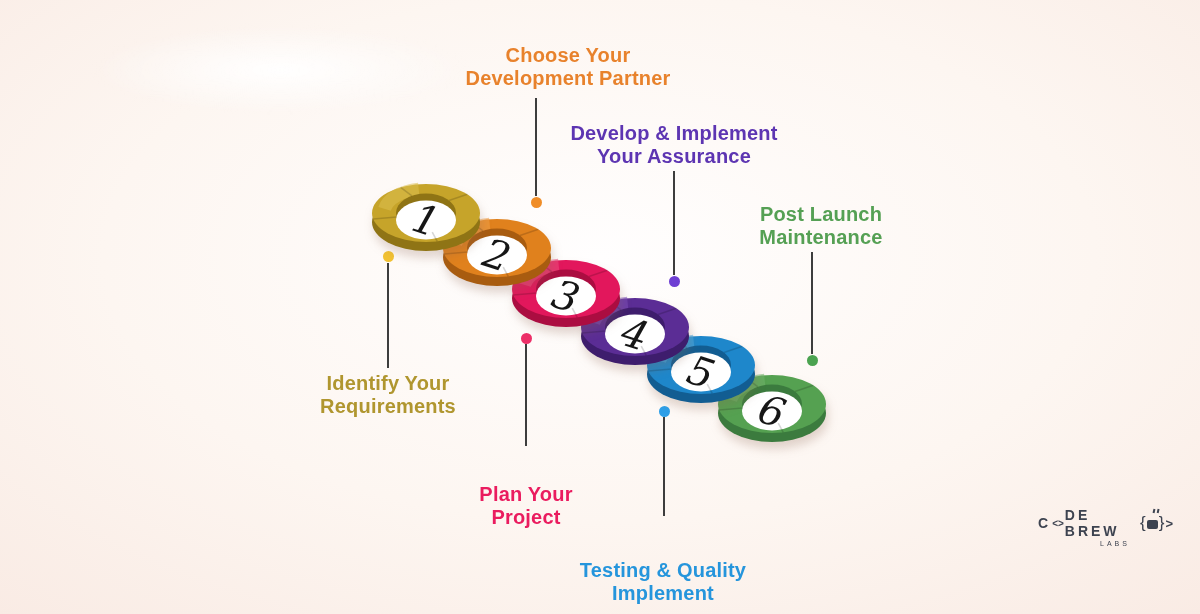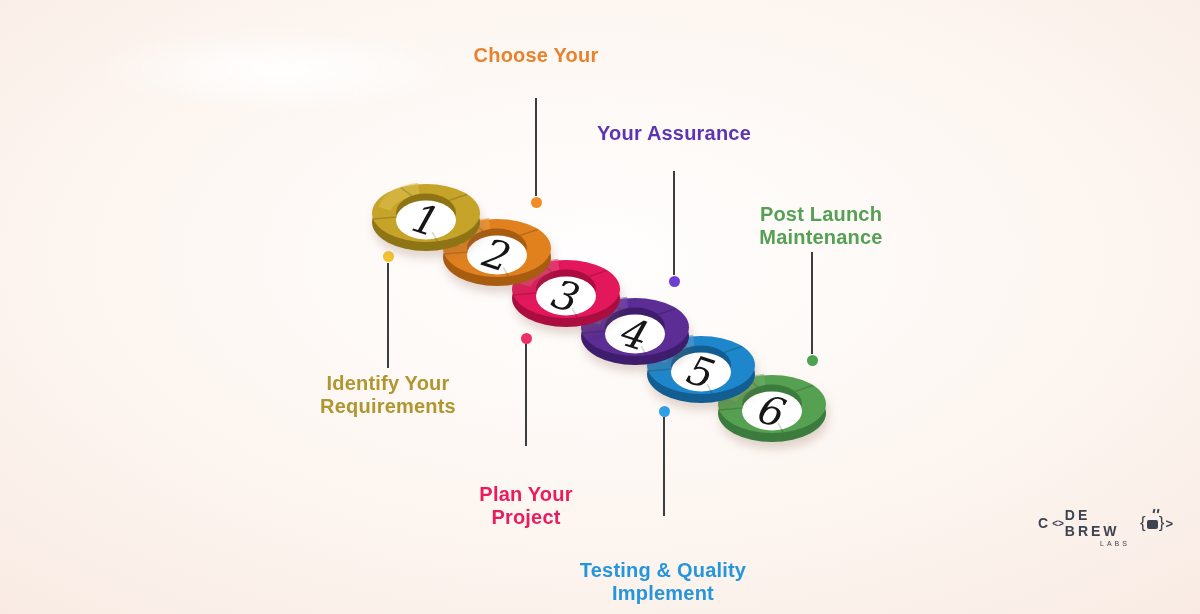--- a/index.html
+++ b/index.html
@@ -71,22 +71,23 @@
         <ellipse cx="65" cy="38" rx="30" ry="19.5" fill="#a85c10"></ellipse>
         <ellipse cx="65" cy="45" rx="30" ry="19.5" fill="#ffffff"></ellipse>
         <line x1="50.915853116423285" y1="20.782521939250923" x2="39.64853560956191" y2="12.394519807091115" stroke="rgba(0,0,0,0.16)" stroke-width="1.6"></line>
         <line x1="87.98133329356934" y1="25.465641611112485" x2="106.36639992842481" y2="19.359159319090363" stroke="rgba(0,0,0,0.16)" stroke-width="1.6"></line>
         <line x1="71.23735072453279" y1="57.073878214309204" x2="76.227231304159" y2="66.36628042128036" stroke="rgba(0,0,0,0.16)" stroke-width="1.6"></line>
         <line x1="35.65557197798583" y1="42.05427797094631" x2="12.180029560374493" y2="44.02943903371502" stroke="rgba(0,0,0,0.16)" stroke-width="1.6"></line>
         <text x="65" y="45" text-anchor="middle" dominant-baseline="central" transform="rotate(18 65 45)" class="ring-number" fill="#161616">2</text>
       </svg>
       <div class="connector" style="left: 535px; top: 98px; height: 98px; background: rgb(61, 61, 61);"></div>
       <div class="dot" style="left: 530.5px; top: 196.5px; background: rgb(240, 141, 40);"></div>
-      <div class="step-label" style="left: 536px; top: 44px; color: rgb(232, 130, 44);">
+      <div class="step-label" style="left: 568px; top: 44px; color: rgb(232, 130, 44);">
         <span style="display: block;">Choose Your</span>
+        <span style="display: block;">Development Partner</span>
       </div>
       <svg viewBox="0 0 130 92" width="130" height="92" class="ring" style="left: 501px; top: 251px; z-index: 28;">
         <ellipse cx="65" cy="47" rx="54" ry="29" fill="#ab0d41"></ellipse>
         <ellipse cx="65" cy="38" rx="54" ry="29" fill="#e2175c"></ellipse>
         <path d="M 23.6 33.8 A 42 24.2 0 0 1 57.7 14.1" stroke="#ef4d80" stroke-width="13" fill="none" opacity="0.55"></path>
         <ellipse cx="65" cy="38" rx="30" ry="19.5" fill="#ab0d41"></ellipse>
         <ellipse cx="65" cy="45" rx="30" ry="19.5" fill="#ffffff"></ellipse>
         <line x1="50.915853116423285" y1="20.782521939250923" x2="39.64853560956191" y2="12.394519807091115" stroke="rgba(0,0,0,0.16)" stroke-width="1.6"></line>
         <line x1="87.98133329356934" y1="25.465641611112485" x2="106.36639992842481" y2="19.359159319090363" stroke="rgba(0,0,0,0.16)" stroke-width="1.6"></line>
         <line x1="71.23735072453279" y1="57.073878214309204" x2="76.227231304159" y2="66.36628042128036" stroke="rgba(0,0,0,0.16)" stroke-width="1.6"></line>
@@ -107,20 +108,21 @@
         <ellipse cx="65" cy="45" rx="30" ry="19.5" fill="#ffffff"></ellipse>
         <line x1="50.915853116423285" y1="20.782521939250923" x2="39.64853560956191" y2="12.394519807091115" stroke="rgba(0,0,0,0.16)" stroke-width="1.6"></line>
         <line x1="87.98133329356934" y1="25.465641611112485" x2="106.36639992842481" y2="19.359159319090363" stroke="rgba(0,0,0,0.16)" stroke-width="1.6"></line>
         <line x1="71.23735072453279" y1="57.073878214309204" x2="76.227231304159" y2="66.36628042128036" stroke="rgba(0,0,0,0.16)" stroke-width="1.6"></line>
         <line x1="35.65557197798583" y1="42.05427797094631" x2="12.180029560374493" y2="44.02943903371502" stroke="rgba(0,0,0,0.16)" stroke-width="1.6"></line>
         <text x="65" y="45" text-anchor="middle" dominant-baseline="central" transform="rotate(18 65 45)" class="ring-number" fill="#161616">4</text>
       </svg>
       <div class="connector" style="left: 673px; top: 171px; height: 104px; background: rgb(61, 61, 61);"></div>
       <div class="dot" style="left: 668.5px; top: 275.5px; background: rgb(110, 63, 211);"></div>
       <div class="step-label" style="left: 674px; top: 122px; color: rgb(93, 53, 178);">
+        <span style="display: block;">Develop &amp; Implement</span>
         <span style="display: block;">Your Assurance</span>
       </div>
       <svg viewBox="0 0 130 92" width="130" height="92" class="ring" style="left: 636px; top: 327px; z-index: 26;">
         <ellipse cx="65" cy="47" rx="54" ry="29" fill="#125d92"></ellipse>
         <ellipse cx="65" cy="38" rx="54" ry="29" fill="#1e87cb"></ellipse>
         <path d="M 23.6 33.8 A 42 24.2 0 0 1 57.7 14.1" stroke="#4aa9e2" stroke-width="13" fill="none" opacity="0.55"></path>
         <ellipse cx="65" cy="38" rx="30" ry="19.5" fill="#125d92"></ellipse>
         <ellipse cx="65" cy="45" rx="30" ry="19.5" fill="#ffffff"></ellipse>
         <line x1="50.915853116423285" y1="20.782521939250923" x2="39.64853560956191" y2="12.394519807091115" stroke="rgba(0,0,0,0.16)" stroke-width="1.6"></line>
         <line x1="87.98133329356934" y1="25.465641611112485" x2="106.36639992842481" y2="19.359159319090363" stroke="rgba(0,0,0,0.16)" stroke-width="1.6"></line>

